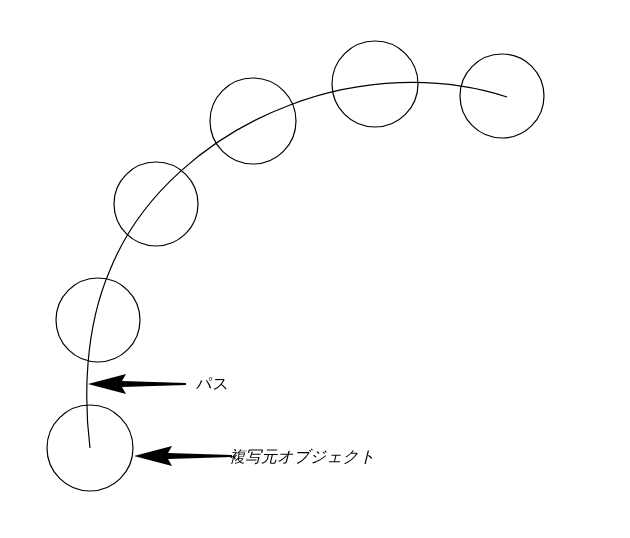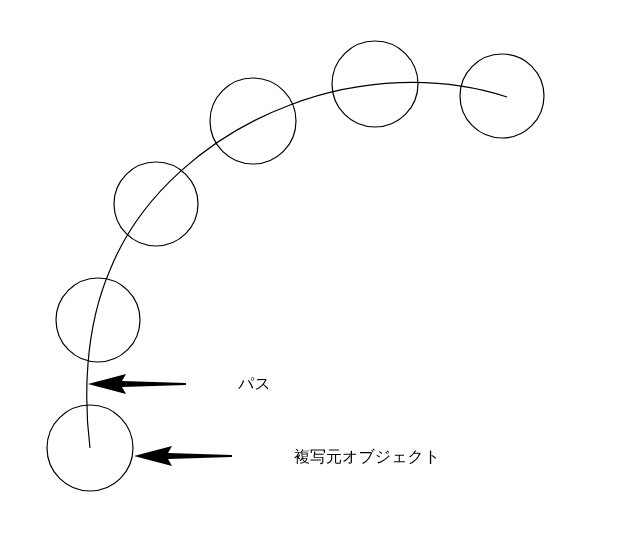--- a/index.html
+++ b/index.html
@@ -5,21 +5,20 @@
   html, body { margin: 0; padding: 0; background: #ffffff; }
   body { width: 630px; height: 538px; position: relative; overflow: hidden; }
   #canvas { position: absolute; left: 0; top: 0; }
   .label {
     position: absolute;
     font-family: "DejaVu Sans", sans-serif;
     font-size: 16px;
     color: #000000;
     white-space: nowrap;
     line-height: 1;
-    margin-left: 42px;
   }
 </style>
 </head>
 <body>
 
 <svg id="canvas" width="630" height="538" viewBox="0 0 630 538">
   <g id="circles">
       <circle cx="90" cy="448" r="43" fill="none" stroke="#000000" stroke-width="1.2"></circle>
       <circle cx="98" cy="320" r="42" fill="none" stroke="#000000" stroke-width="1.2"></circle>
       <circle cx="156" cy="204" r="42" fill="none" stroke="#000000" stroke-width="1.2"></circle>
@@ -28,13 +27,13 @@
       <circle cx="502" cy="96" r="42" fill="none" stroke="#000000" stroke-width="1.2"></circle>
     </g>
   <path id="curve" fill="none" stroke="#000" stroke-width="1.2" d="M 90 448 C 84 400, 84 330, 110 270 C 140 195, 210 135, 290 105 C 360 78, 440 75, 507 97"></path>
   <g id="arrows">
       <polygon points="88,384 126,374 122,381 186,383 186,385 122,387 126,394" fill="#000000"></polygon>
       <polygon points="134,456 172,446 168,453 232,455 232,457 168,459 172,466" fill="#000000"></polygon>
     </g>
 </svg>
 
 <div class="label" id="label-path" style="left: 196px; top: 376px;">パス</div>
-<div class="label" id="label-source" style="left: 252px; top: 449px;">複写元オブジェクト</div>
+<div class="label" id="label-source" style="left: 229px; top: 449px; font-style: italic;">複写元オブジェクト</div>
 
 </body></html>

